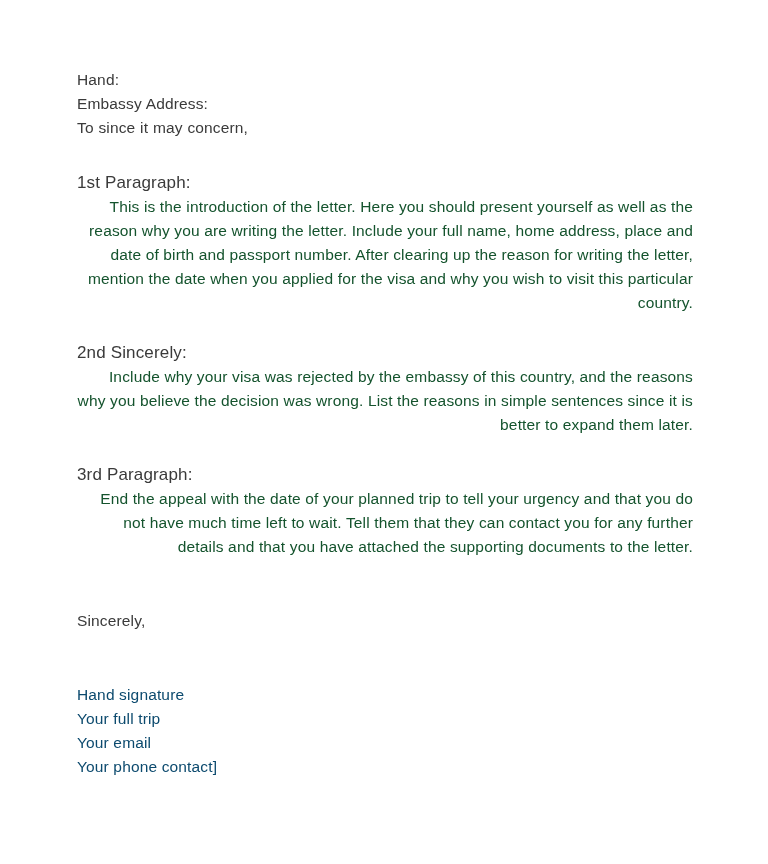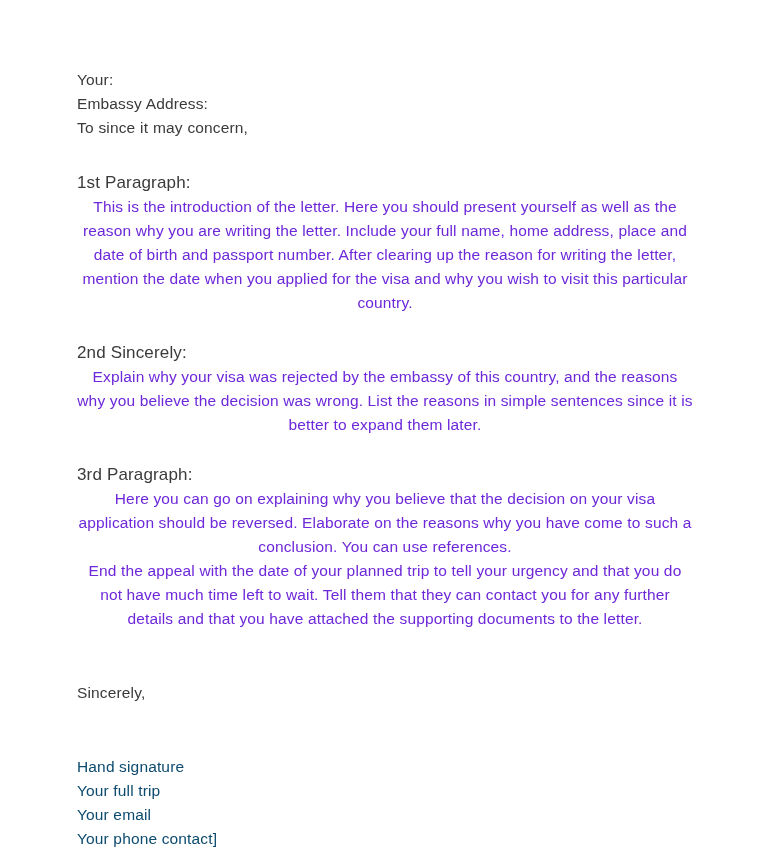--- a/index.html
+++ b/index.html
@@ -44,63 +44,62 @@
   .gap-md { height: 31px; }
   .heading {
     font-size: 17px;
     line-height: 24px;
     color: #3a3a3a;
     letter-spacing: 0.15px;
   }
   .para {
     font-size: 15.5px;
     line-height: 24px;
-    color: #6d28d9;
+    color: #14532d;
     letter-spacing: 0.15px;
-    text-align: center;
+    text-align: right;
   }
   .sig-line {
     font-size: 15.5px;
     line-height: 24px;
     color: #0c4a6e;
     letter-spacing: 0.15px;
   }
 </style>
 </head>
 <body>
 
 <div class="page">
 
   <div class="letter">
 
     <div class="block">
-      <div class="line">Your:</div>
+      <div class="line">Hand:</div>
       <div class="line">Embassy Address:</div>
       <div class="line">To since it may concern,</div>
     </div>
 
     <div class="gap-md"></div>
 
     <div class="block">
       <div class="heading">1st Paragraph:</div>
       <div class="para">This is the introduction of the letter. Here you should present yourself as well as the reason why you are writing the letter. Include your full name, home address, place and date of birth and passport number. After clearing up the reason for writing the letter, mention the date when you applied for the visa and why you wish to visit this particular country.</div>
     </div>
 
     <div class="gap-sm"></div>
 
     <div class="block">
       <div class="heading">2nd Sincerely:</div>
-      <div class="para">Explain why your visa was rejected by the embassy of this country, and the reasons why you believe the decision was wrong. List the reasons in simple sentences since it is better to expand them later.</div>
+      <div class="para">Include why your visa was rejected by the embassy of this country, and the reasons why you believe the decision was wrong. List the reasons in simple sentences since it is better to expand them later.</div>
     </div>
 
     <div class="gap-sm"></div>
 
     <div class="block">
       <div class="heading">3rd Paragraph:</div>
-      <div class="para">Here you can go on explaining why you believe that the decision on your visa application should be reversed. Elaborate on the reasons why you have come to such a conclusion. You can use references.</div>
       <div class="para">End the appeal with the date of your planned trip to tell your urgency and that you do not have much time left to wait. Tell them that they can contact you for any further details and that you have attached the supporting documents to the letter.</div>
     </div>
 
     <div class="gap-md" style="height:50px;"></div>
 
     <div class="block">
       <div class="line">Sincerely,</div>
     </div>
 
     <div class="gap-md" style="height:50px;"></div>

